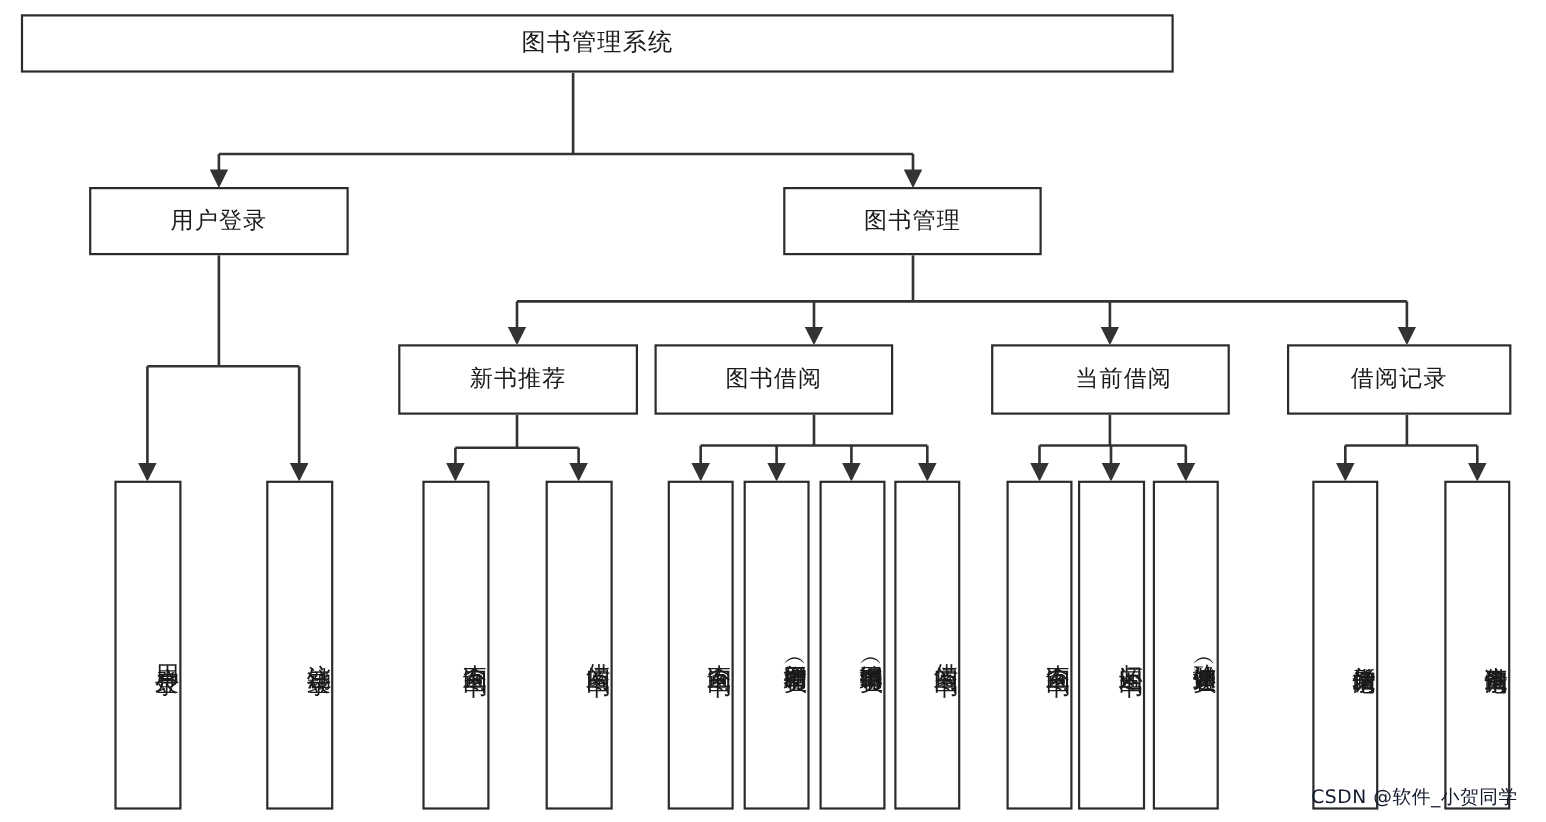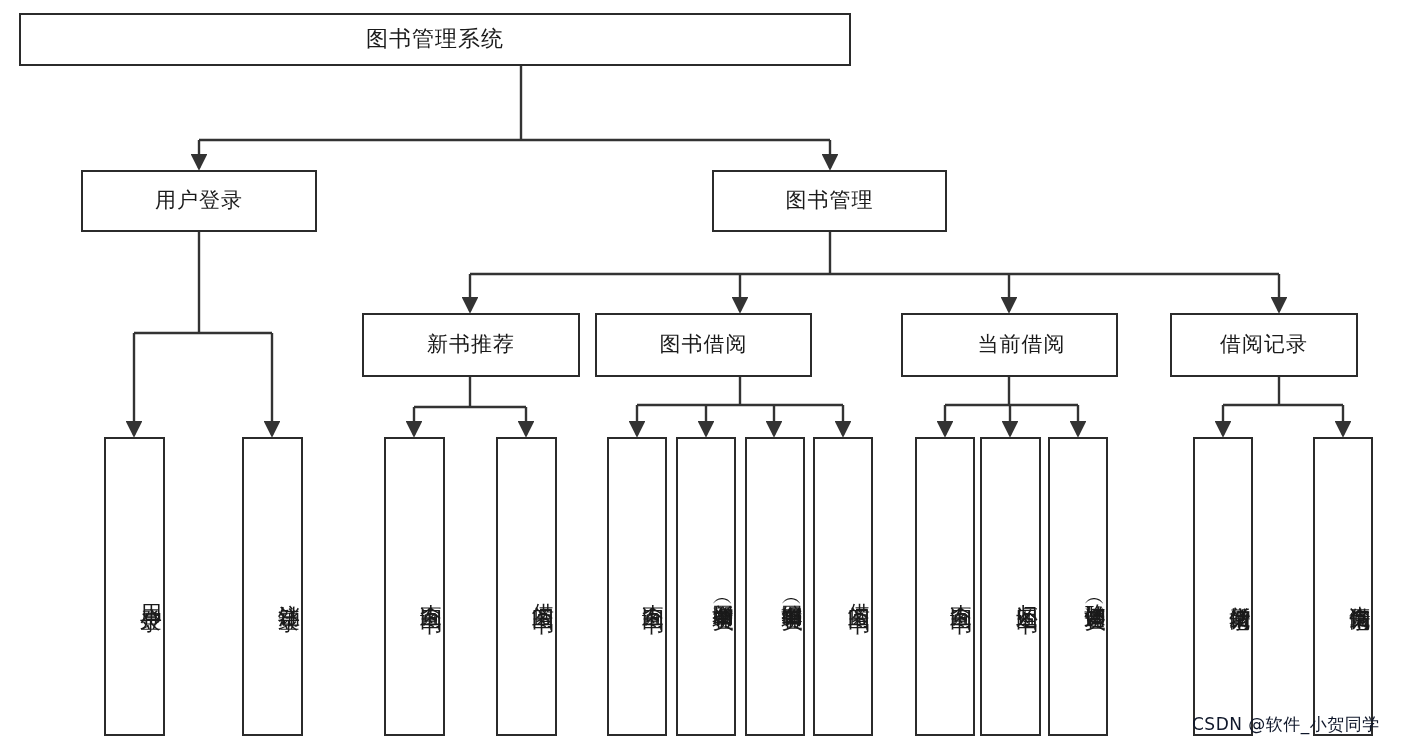--- a/index.html
+++ b/index.html
@@ -116,33 +116,33 @@
       <path d="M 1010 405 L 1010 435" marker-end="url(#arrow)"></path>
       <path d="M 1078 405 L 1078 435" marker-end="url(#arrow)"></path>
 
       <path d="M 1279 377 L 1279 405"></path>
       <path d="M 1223 405 L 1343 405"></path>
       <path d="M 1223 405 L 1223 435" marker-end="url(#arrow)"></path>
       <path d="M 1343 405 L 1343 435" marker-end="url(#arrow)"></path>
     </g>
   </svg>
 
-  <div class="node horiz root" style="left:19px; top:13px; width:832px; height:53px;">图书管理系统</div>
+  <div class="node horiz root" style="left:19px; top:13px; width:1048px; height:53px;">图书管理系统</div>
 
   <div class="node horiz" style="left:81px; top:170px; width:236px; height:62px;">用户登录</div>
 
   <div class="node horiz" style="left:712px; top:170px; width:235px; height:62px;">图书管理</div>
 
   <div class="node horiz" style="left:362px; top:313px; width:218px; height:64px;">新书推荐</div>
 
   <div class="node horiz" style="left:595px; top:313px; width:217px; height:64px;">图书借阅</div>
 
   <div class="node horiz" style="left:901px; top:313px; width:217px; height:64px;padding-left:24px;">当前借阅</div>
 
-  <div class="node horiz" style="left:1170px; top:313px; width:188px; height:64px;">借阅记录</div>
+  <div class="node horiz" style="left:1170px; top:313px; width:204px; height:64px;">借阅记录</div>
 
   <div class="node vert" style="left:104px; top:437px; width:61px; height:299px;">用户登录</div>
 
   <div class="node vert" style="left:242px; top:437px; width:61px; height:299px;">注销登录</div>
 
   <div class="node vert" style="left:384px; top:437px; width:61px; height:299px;">查询图书</div>
 
   <div class="node vert" style="left:496px; top:437px; width:61px; height:299px;">借阅图书</div>
 
   <div class="node vert" style="left:607px; top:437px; width:60px; height:299px;">查询图书</div>

